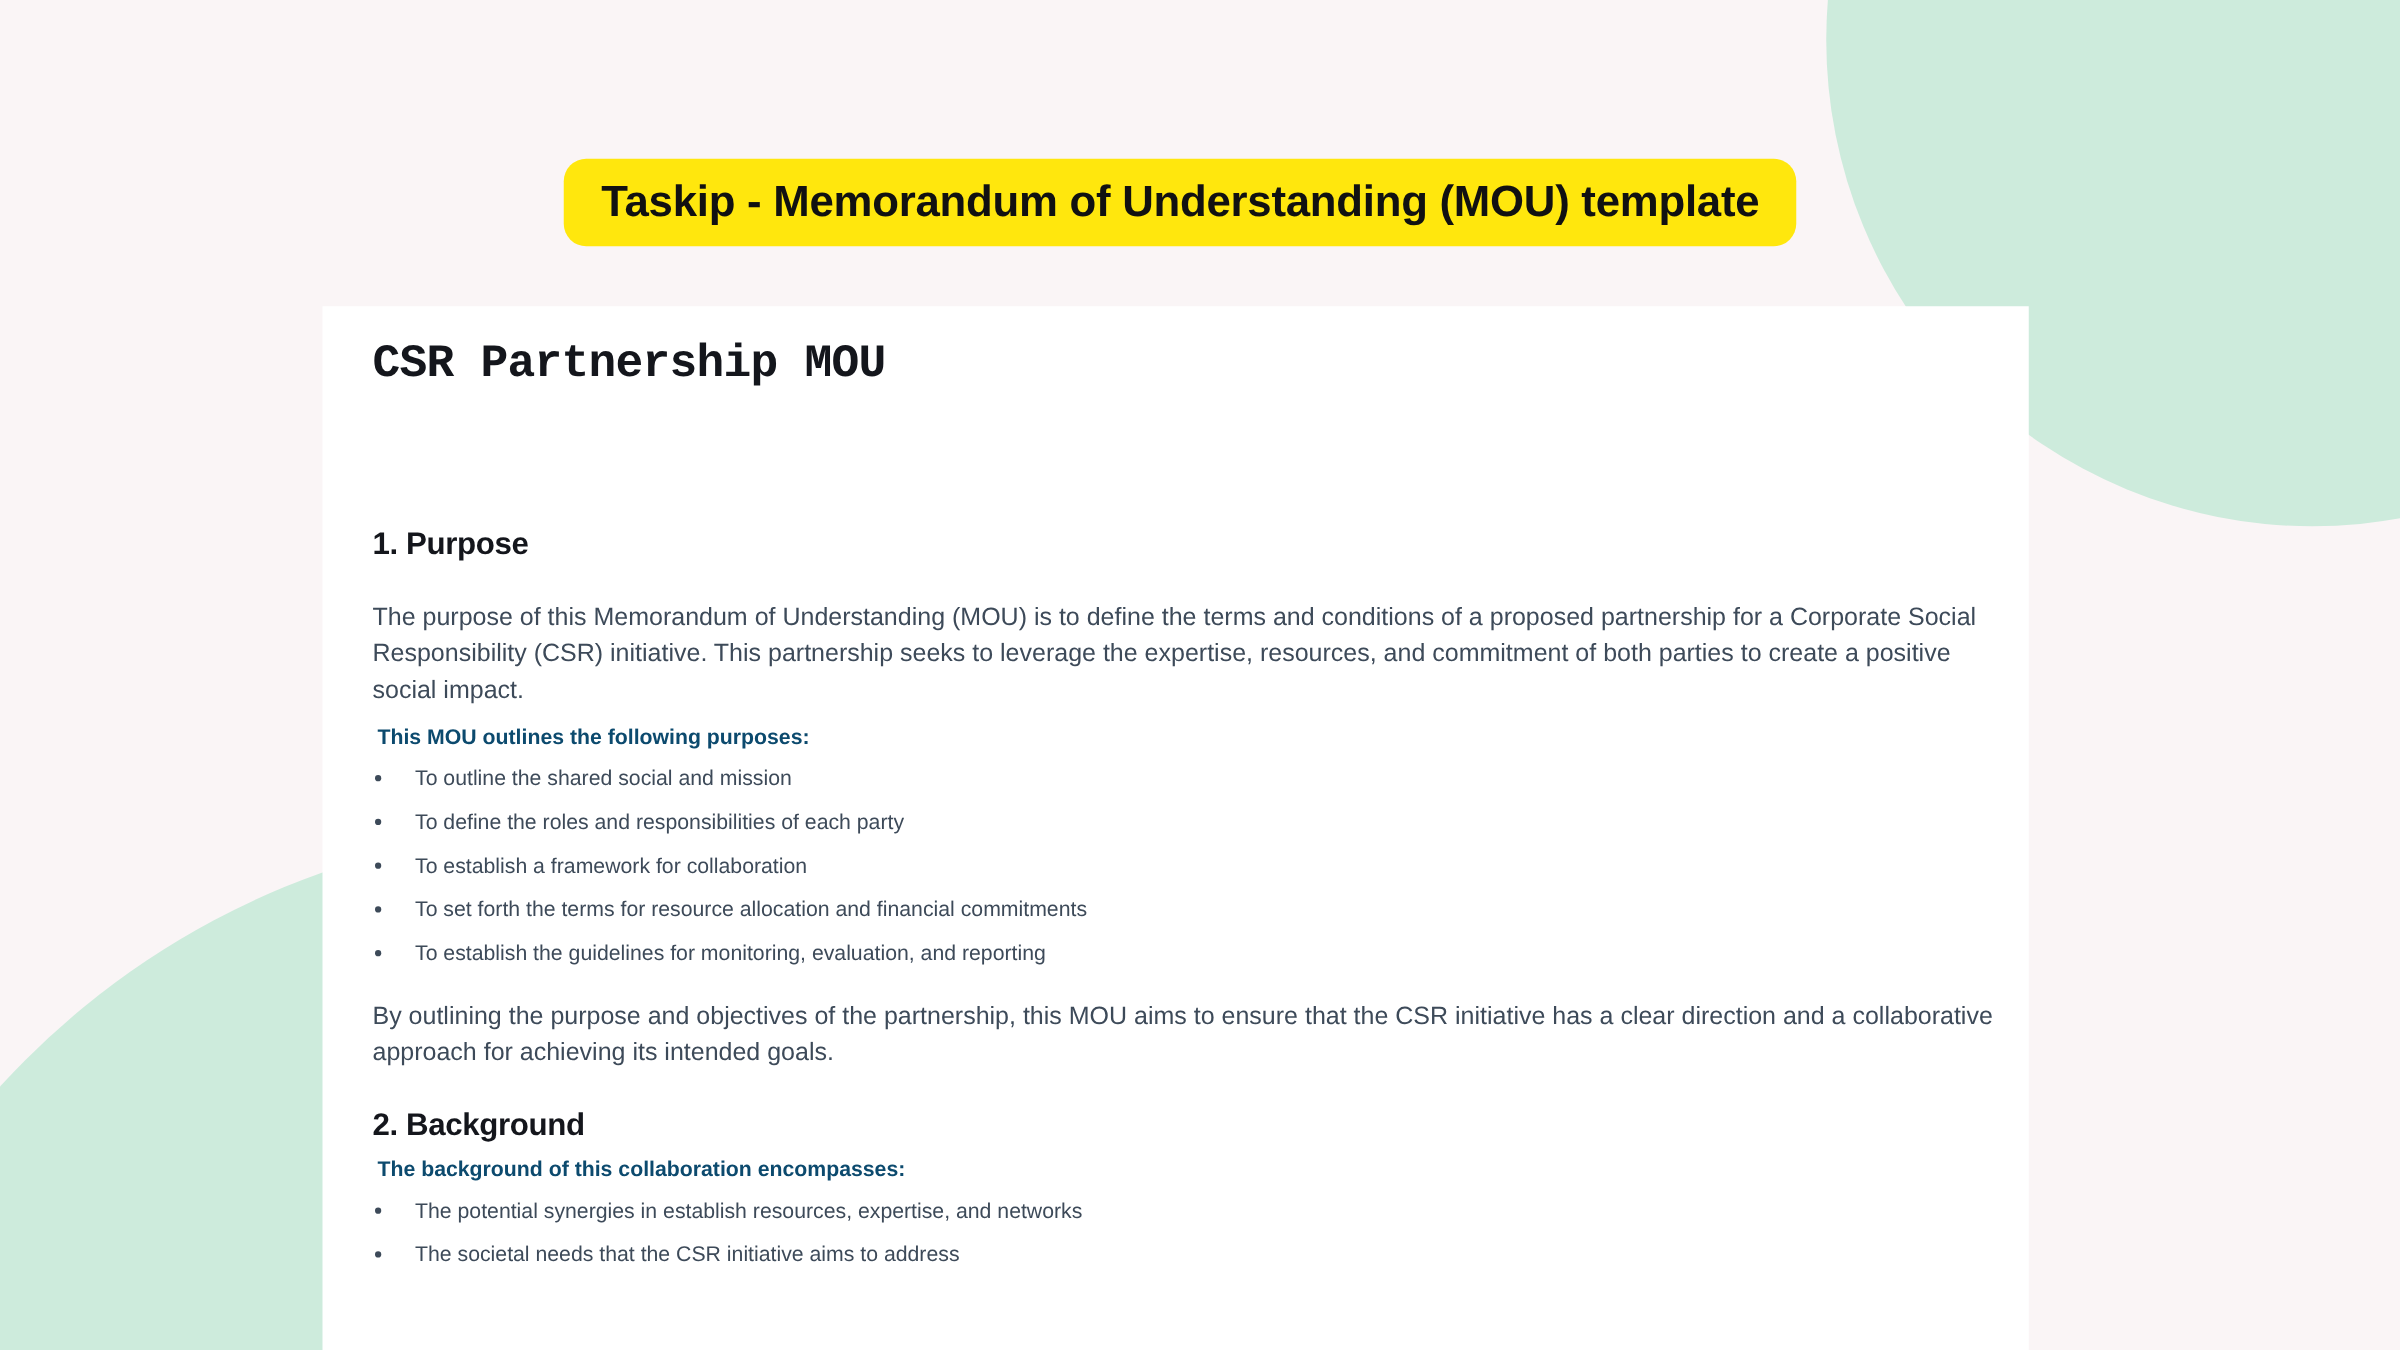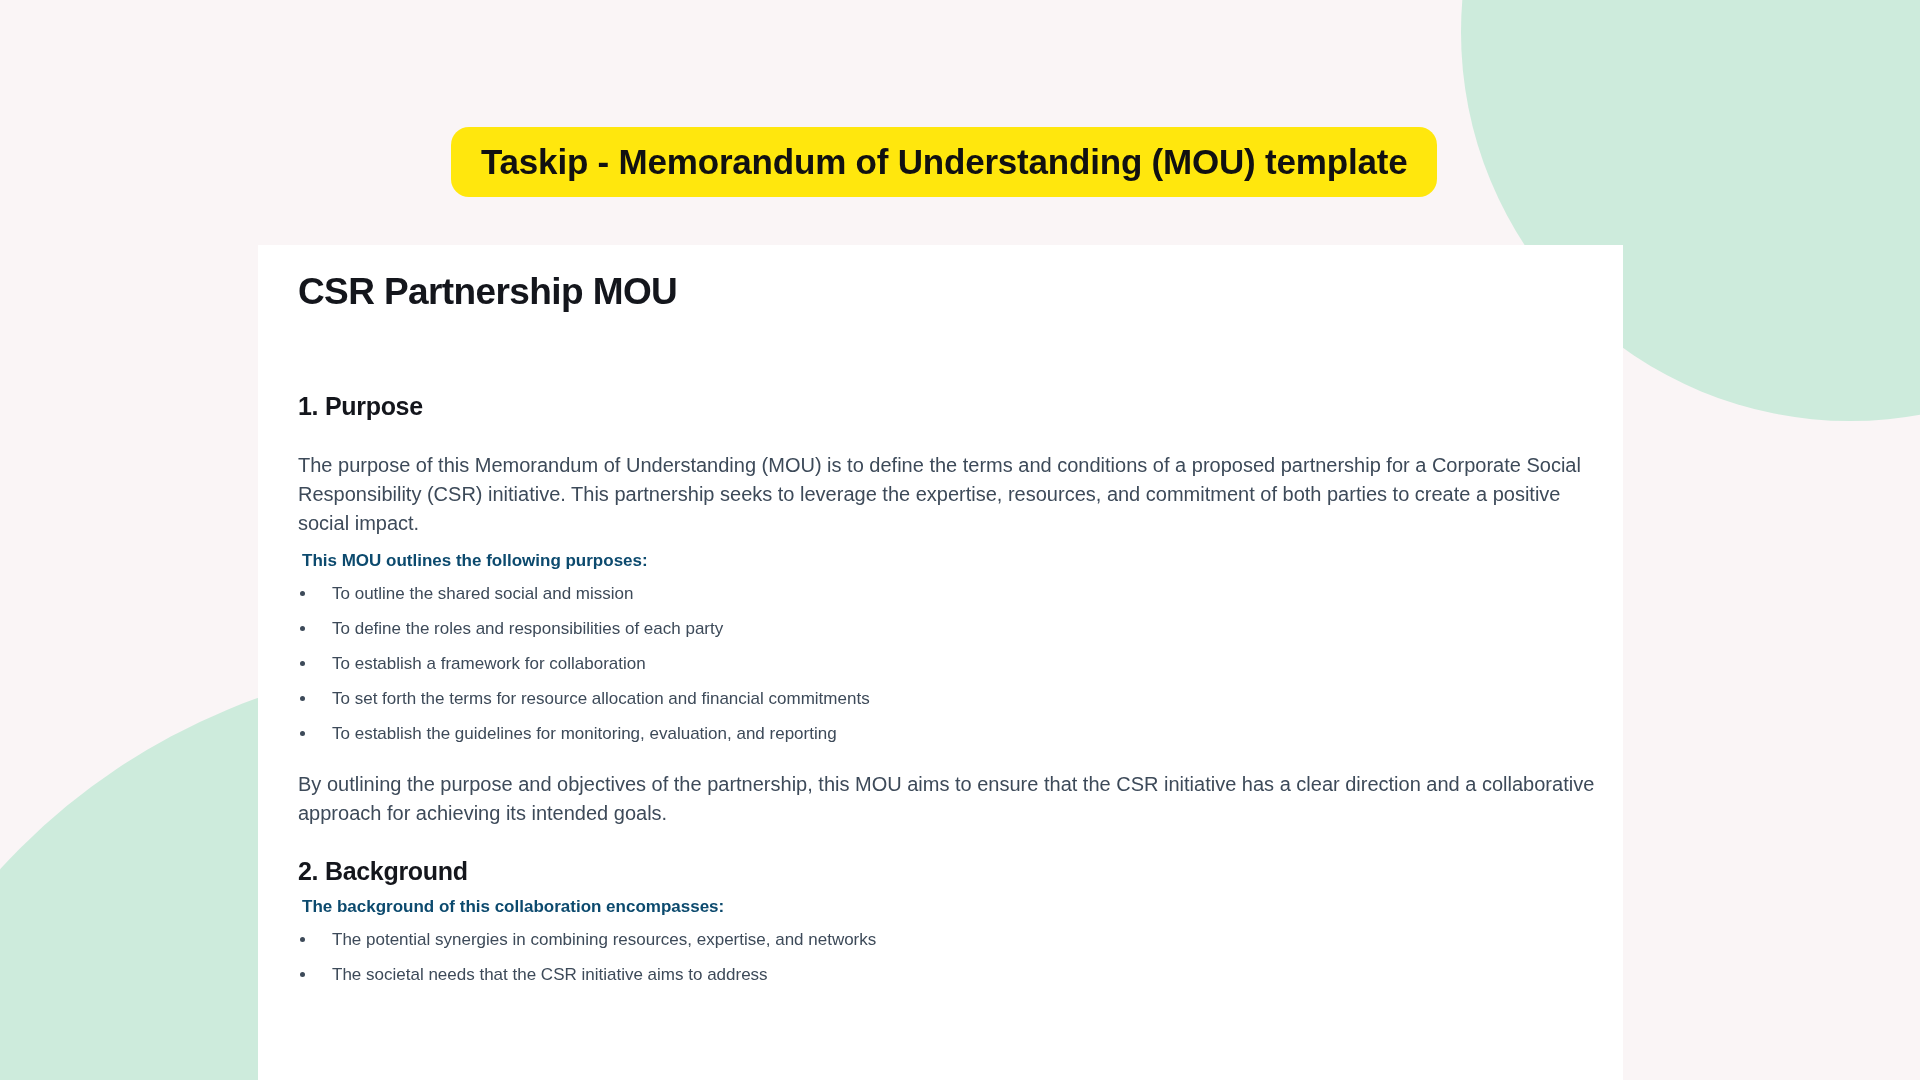--- a/index.html
+++ b/index.html
@@ -47,30 +47,31 @@
     z-index: 2;
   }
 
   .doc-title {
     margin: 0;
     font-size: 37px;
     line-height: 42px;
     font-weight: 800;
     letter-spacing: -0.6px;
     color: #14161C;
+    font-family: Liberation Mono, monospace;
   }
   .section-heading {
     margin: 0;
     font-size: 25px;
     line-height: 30px;
     font-weight: 800;
     letter-spacing: -0.3px;
     color: #14161C;
   }
-  .mt-section-first { margin-top: 78px; }
+  .mt-section-first { margin-top: 107px; }
   .mt-section { margin-top: 28px; }
 
   .body-text {
     margin: 0;
     font-size: 20px;
     line-height: 29px;
     color: #3D4A59;
   }
   .intro-1 { margin-top: 30px; }
   .intro-2 { margin-top: 34px; }
@@ -153,21 +154,21 @@
   <p class="body-text outro">By outlining the purpose and objectives of the partnership, this MOU aims to ensure that the CSR initiative has a clear direction and a collaborative approach for achieving its intended goals.</p>
 
   <h2 class="section-heading mt-section">2. Background</h2>
 
 
   <p class="lead lead-2">The background of this collaboration encompasses:</p>
 
   <ul class="bullets">
     <li>
       <span class="dot"></span>
-      <span class="li-text">The potential synergies in combining resources, expertise, and networks</span>
+      <span class="li-text">The potential synergies in establish resources, expertise, and networks</span>
     </li>
     <li>
       <span class="dot"></span>
       <span class="li-text">The societal needs that the CSR initiative aims to address</span>
     </li>
   </ul>
 
 </div>
 
 </body></html>

